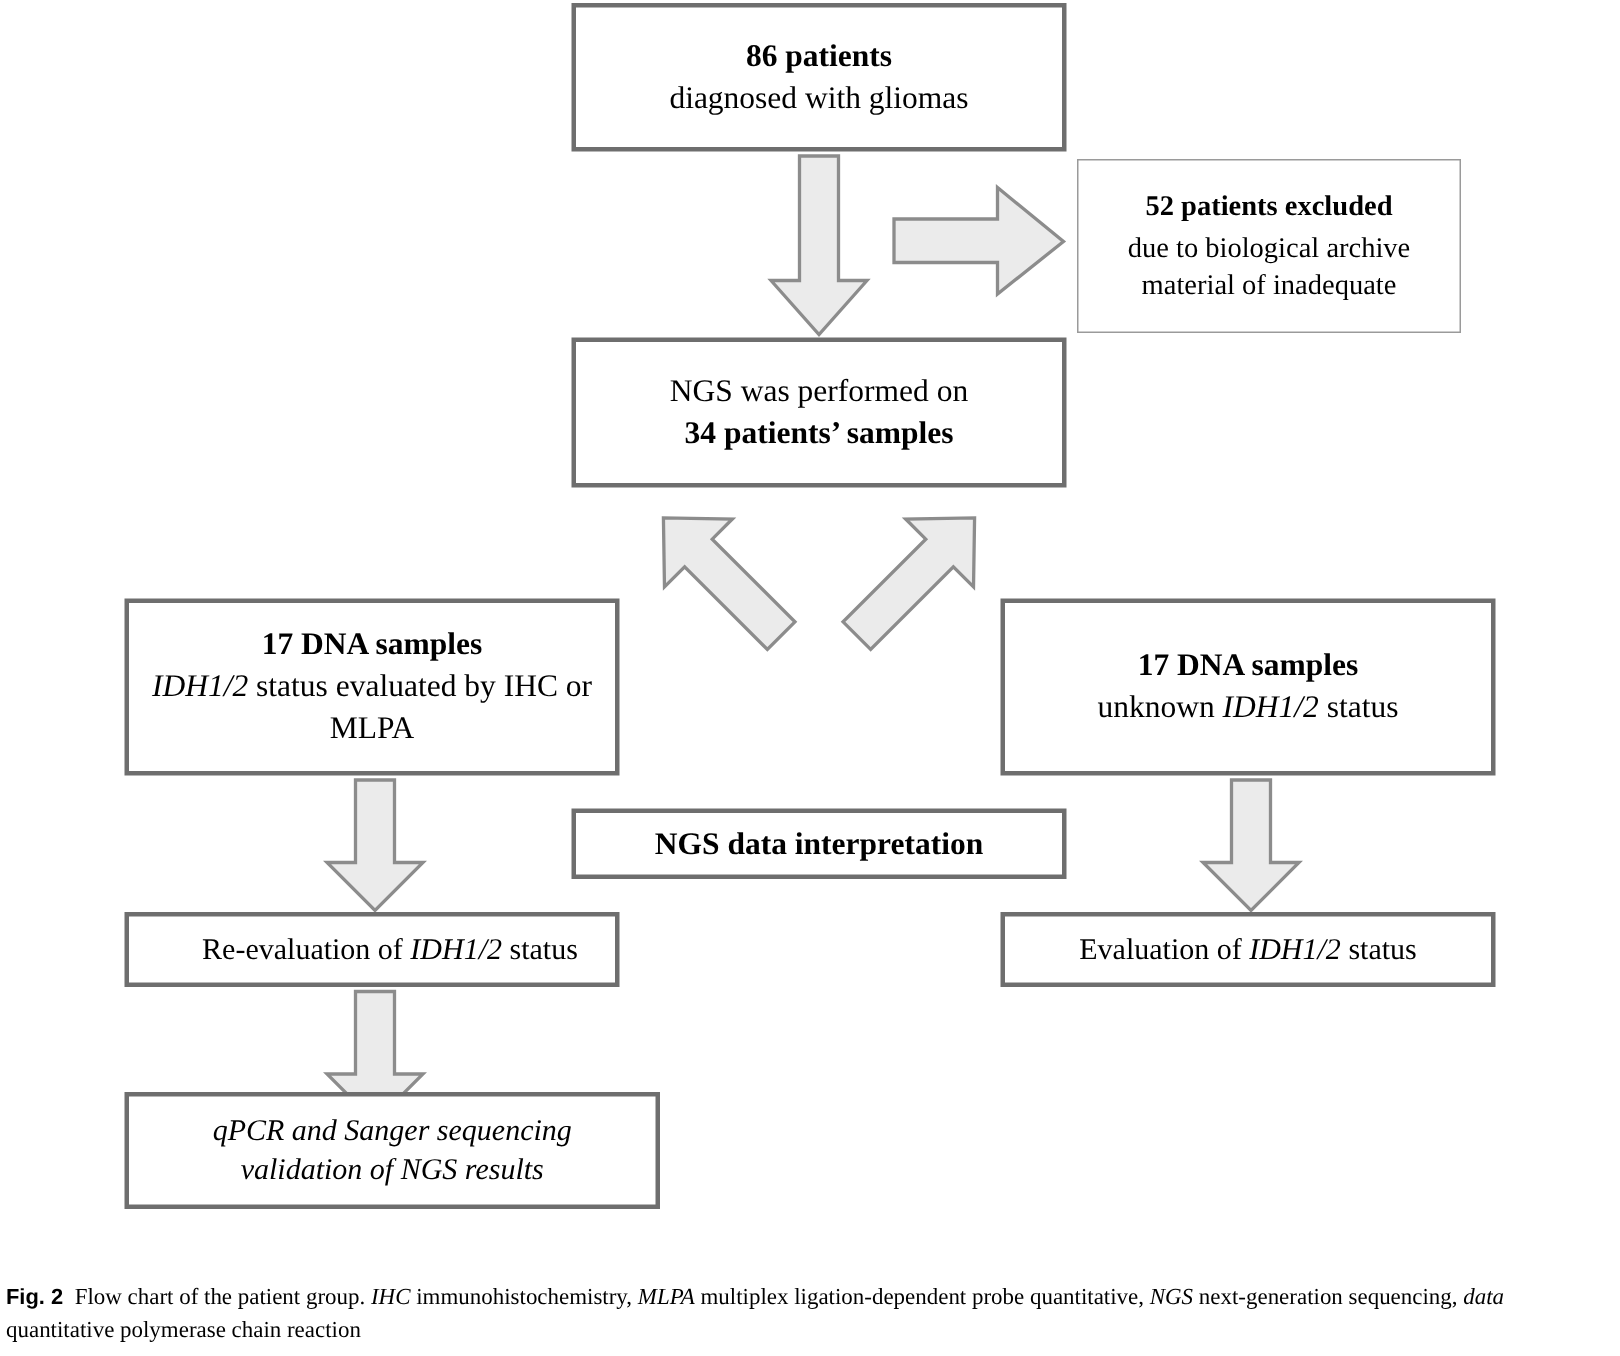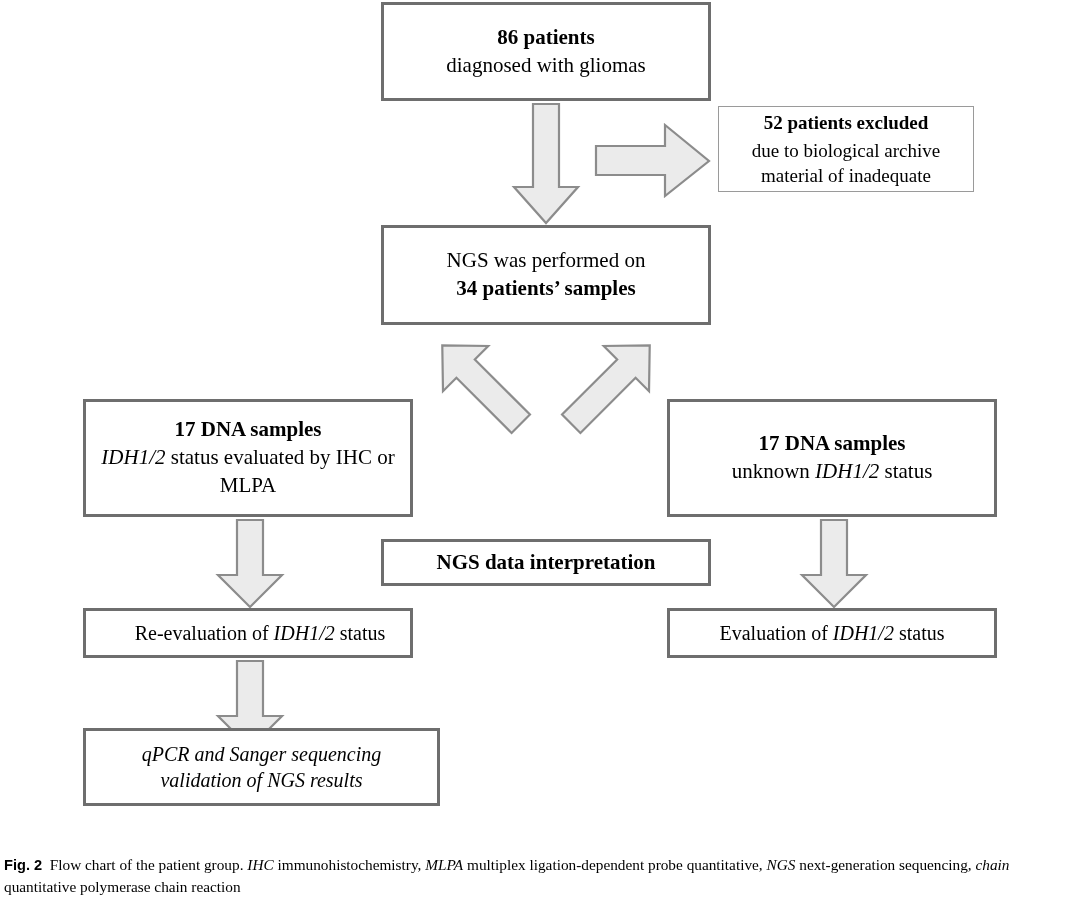--- a/index.html
+++ b/index.html
@@ -93,21 +93,21 @@
       <path class="ap" d="M 21,1 L 47,1 L 47,84 L 66,84 L 34,120 L 2,84 L 21,84 Z"></path>
     </svg>
   </div>
 
   <div class="arrow" style="left:595px; top:124px;">
     <svg width="116" height="74" viewBox="0 0 116 74">
       <path class="ap" d="M 1,22 L 70,22 L 70,1 L 114,37 L 70,72 L 70,51 L 1,51 Z"></path>
     </svg>
   </div>
 
-  <div class="box thin" style="left:718px; top:106px; width:256px; height:86px;">
+  <div class="box thin" style="left:718px; top:106px; width:256px; height:116px;">
     <span class="ln fs19 bold">52 patients excluded</span>
     <span class="ln fs19 gap-sm">due to biological archive</span>
     <span class="ln fs19">material of inadequate</span>
   </div>
 
   <div class="box thick" style="left:381px; top:225px; width:330px; height:100px;">
     <span class="ln fs21">NGS was performed on</span>
     <span class="ln fs21 bold gap-lg">34 patients’ samples</span>
   </div>
 
@@ -167,13 +167,13 @@
     </svg>
   </div>
 
   <div class="box thick" style="left:83px; top:728px; width:357px; height:78px;font-style:italic;">
     <span class="ln fs20">qPCR and Sanger sequencing</span>
     <span class="ln fs20">validation of NGS results</span>
   </div>
 
 </div>
 
-<div id="caption"><span class="fig">Fig. 2</span>&nbsp;&nbsp;<span>Flow chart of the patient group. </span><i>IHC</i><span> immunohistochemistry, </span><i>MLPA</i><span> multiplex ligation-dependent probe quantitative, </span><i>NGS</i><span> next-generation sequencing, </span><i>chain</i><span> quantitative polymerase chain reaction</span></div>
+<div id="caption"><span class="fig">Fig. 2</span>&nbsp;&nbsp;<span>Flow chart of the patient group. </span><i>IHC</i><span> immunohistochemistry, </span><i>MLPA</i><span> multiplex ligation-dependent probe quantitative, </span><i>NGS</i><span> next-generation sequencing, </span><i>data</i><span> quantitative polymerase chain reaction</span></div>
 
 </body></html>

